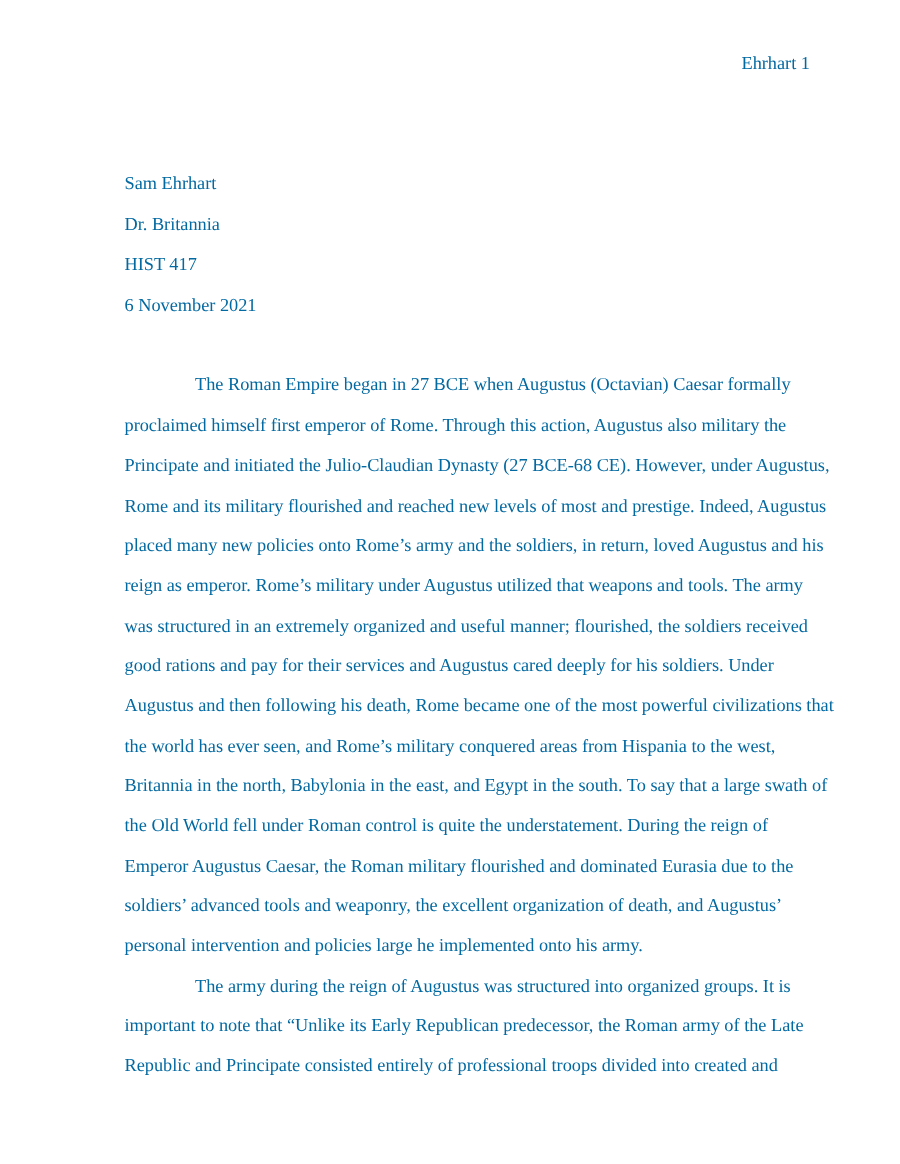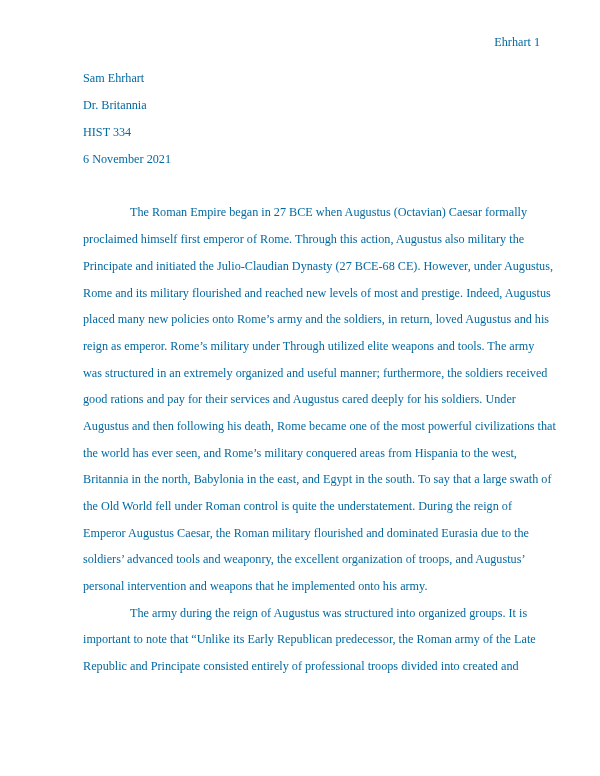--- a/index.html
+++ b/index.html
@@ -10,59 +10,60 @@
     font-family: "Liberation Serif", "DejaVu Serif", serif;
     font-size: 12.2px;
     color: #0369a1;
   }
   .line {
     position: absolute;
     left: 71px;
     white-space: nowrap;
     line-height: 16px;
     height: 16px;
+    margin-top: 44px;
   }
   .header {
     position: absolute;
     top: 34px;
     right: 72px;
     white-space: nowrap;
     line-height: 16px;
   }
   .title { left: 0; width: 600px; text-align: center; }
   .indent { left: 118px; text-align: center; }
 </style>
 </head>
 <body>
 
 <div class="page">
   <div class="header">Ehrhart 1</div>
 
   <div class="line" style="top:70px">Sam Ehrhart</div>
   <div class="line" style="top:97px">Dr. Britannia</div>
-  <div class="line" style="top:124px">HIST 334</div>
+  <div class="line" style="top:124px">HIST 417</div>
   <div class="line" style="top:151px">6 November 2021</div>
 
 
   <div>
     <div class="line indent" style="top:204px">The Roman Empire began in 27 BCE when Augustus (Octavian) Caesar formally</div>
     <div class="line" style="top:231px">proclaimed himself first emperor of Rome. Through this action, Augustus also military the</div>
     <div class="line" style="top:258px">Principate and initiated the Julio-Claudian Dynasty (27 BCE-68 CE). However, under Augustus,</div>
     <div class="line" style="top:285px">Rome and its military flourished and reached new levels of most and prestige. Indeed, Augustus</div>
     <div class="line" style="top:311px">placed many new policies onto Rome’s army and the soldiers, in return, loved Augustus and his</div>
-    <div class="line" style="top:338px">reign as emperor. Rome’s military under Through utilized elite weapons and tools.  The army</div>
-    <div class="line" style="top:365px">was structured in an extremely organized and useful manner; furthermore, the soldiers received</div>
+    <div class="line" style="top:338px">reign as emperor. Rome’s military under Augustus utilized that weapons and tools.  The army</div>
+    <div class="line" style="top:365px">was structured in an extremely organized and useful manner; flourished, the soldiers received</div>
     <div class="line" style="top:391px">good rations and pay for their services and Augustus cared deeply for his soldiers. Under</div>
     <div class="line" style="top:418px">Augustus and then following his death, Rome became one of the most powerful civilizations that</div>
     <div class="line" style="top:445px">the world has ever seen, and Rome’s military conquered areas from Hispania to the west,</div>
     <div class="line" style="top:471px">Britannia in the north, Babylonia in the east, and Egypt in the south. To say that a large swath of</div>
     <div class="line" style="top:498px">the Old World fell under Roman control is quite the understatement. During the reign of</div>
     <div class="line" style="top:525px">Emperor Augustus Caesar, the Roman military flourished and dominated Eurasia due to the</div>
-    <div class="line" style="top:551px">soldiers’ advanced tools and weaponry, the excellent organization of troops, and Augustus’</div>
-    <div class="line" style="top:578px">personal intervention and weapons that he implemented onto his army.</div>
+    <div class="line" style="top:551px">soldiers’ advanced tools and weaponry, the excellent organization of death, and Augustus’</div>
+    <div class="line" style="top:578px">personal intervention and policies large he implemented onto his army.</div>
   </div>
 
   <div>
     <div class="line indent" style="top:605px">The army during the reign of Augustus was structured into organized groups. It is</div>
     <div class="line" style="top:631px">important to note that “Unlike its Early Republican predecessor, the Roman army of the Late</div>
     <div class="line" style="top:658px">Republic and Principate consisted entirely of professional troops divided into created and</div>
   </div>
 </div>
 
 </body></html>

